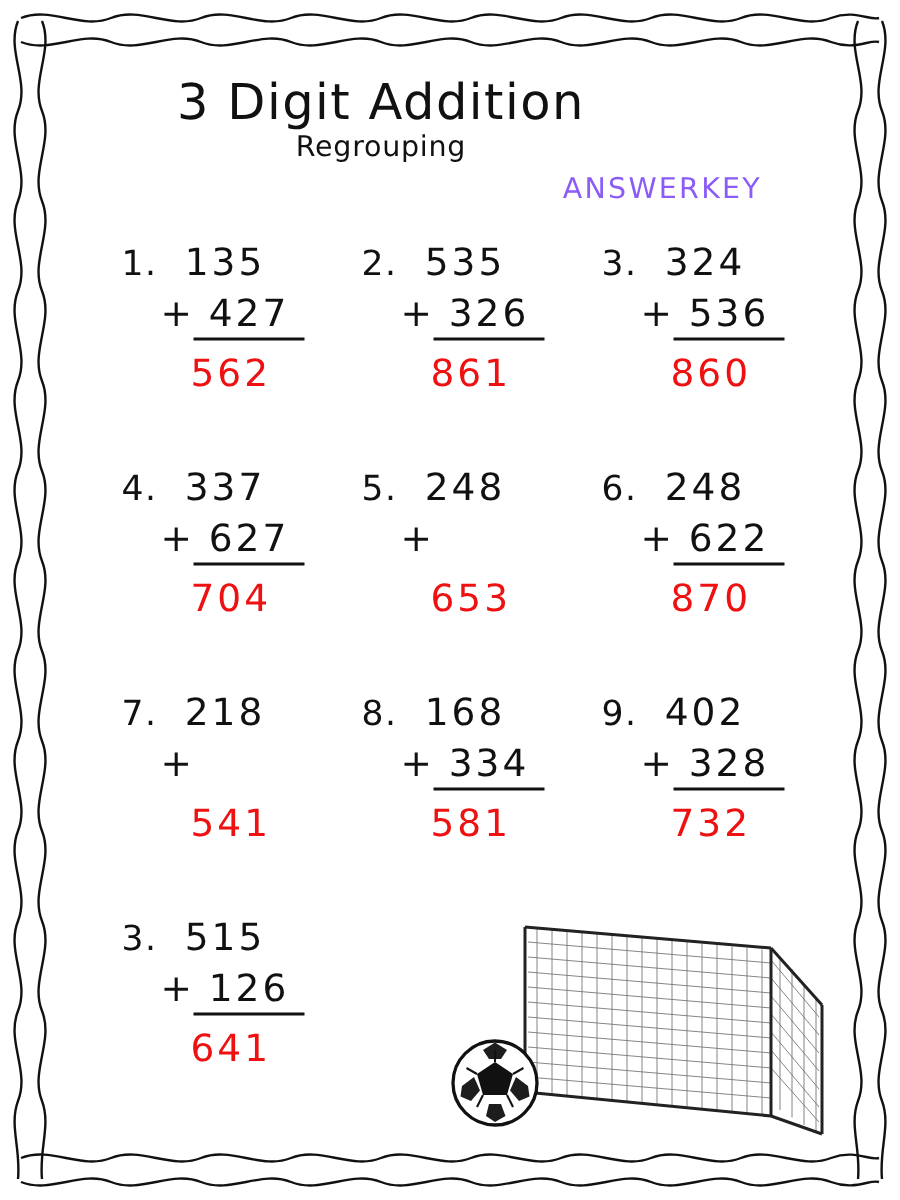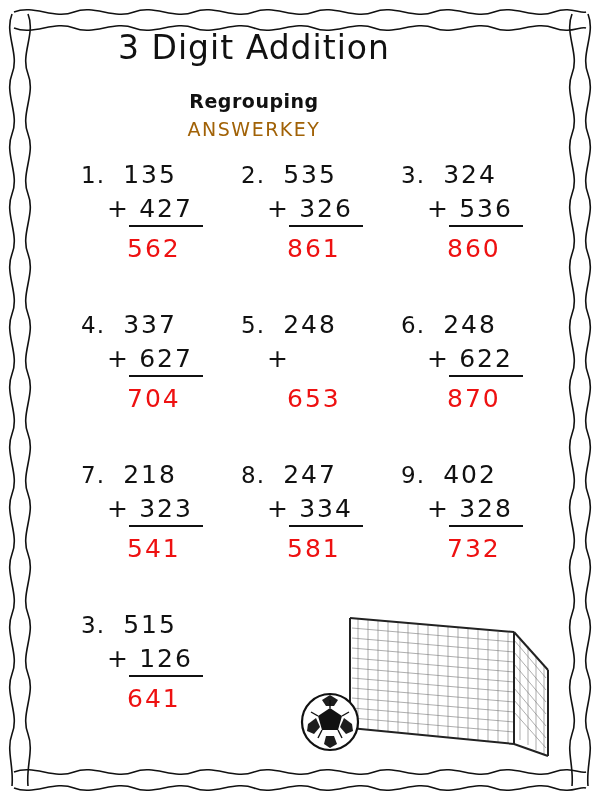--- a/index.html
+++ b/index.html
@@ -29,44 +29,45 @@
     left: 0; top: 0;
     width: 600px;
     height: 800px;
     pointer-events: none;
   }
 
   
   .header {
     position: absolute;
     left: 0;
-    top: 28px;
+    top: 48px;
     width: 508px;
     text-align: center;
   }
   .title {
     font-family: "DejaVu Sans", sans-serif;
     font-size: 33px;
     letter-spacing: 1px;
     color: #111;
     font-weight: 400;
   }
   .subtitle {
-    margin-top: 23px;
+    margin-top: 0;
     font-size: 19px;
     color: #111;
-    font-weight: 700;
+    font-weight: 400;
     letter-spacing: 0.5px;
   }
   .answerkey {
     margin-top: 6px;
     font-size: 19px;
-    color: #a16207;
+    color: #8b5cf6;
     letter-spacing: 1.5px;
     font-weight: 400;
+    text-align: right;
   }
 
   
   .grid {
     position: absolute;
     left: 62px;
     top: 160px;
     width: 480px;
   }
   .row {
@@ -293,33 +294,32 @@
     <div class="row">
       <div class="cell">
         <div class="problem">
           <div class="num-line">
             <span class="prob-index">7.</span>
             <span class="addend-top">218</span>
           </div>
           <div class="op-row">
             <span class="op-spacer"></span>
             <span class="op-sign">+</span>
-            <span class="addend-bottom">323</span>
           </div>
           <div class="answer-row">
             <span class="ans-spacer"></span>
             <span class="answer">541</span>
           </div>
         </div>
       </div>
       <div class="cell">
         <div class="problem">
           <div class="num-line">
             <span class="prob-index">8.</span>
-            <span class="addend-top">247</span>
+            <span class="addend-top">168</span>
           </div>
           <div class="op-row">
             <span class="op-spacer"></span>
             <span class="op-sign">+</span>
             <span class="addend-bottom">334</span>
           </div>
           <div class="answer-row">
             <span class="ans-spacer"></span>
             <span class="answer">581</span>
           </div>

